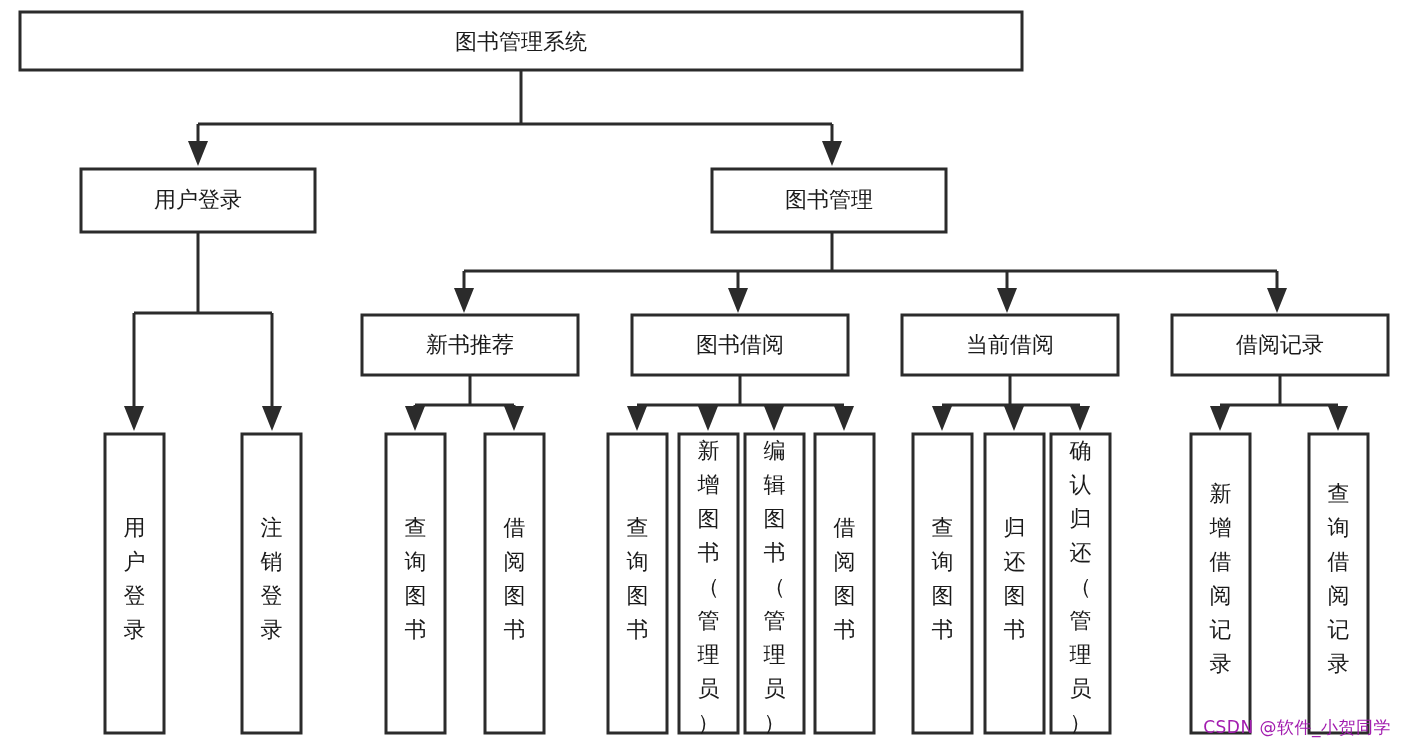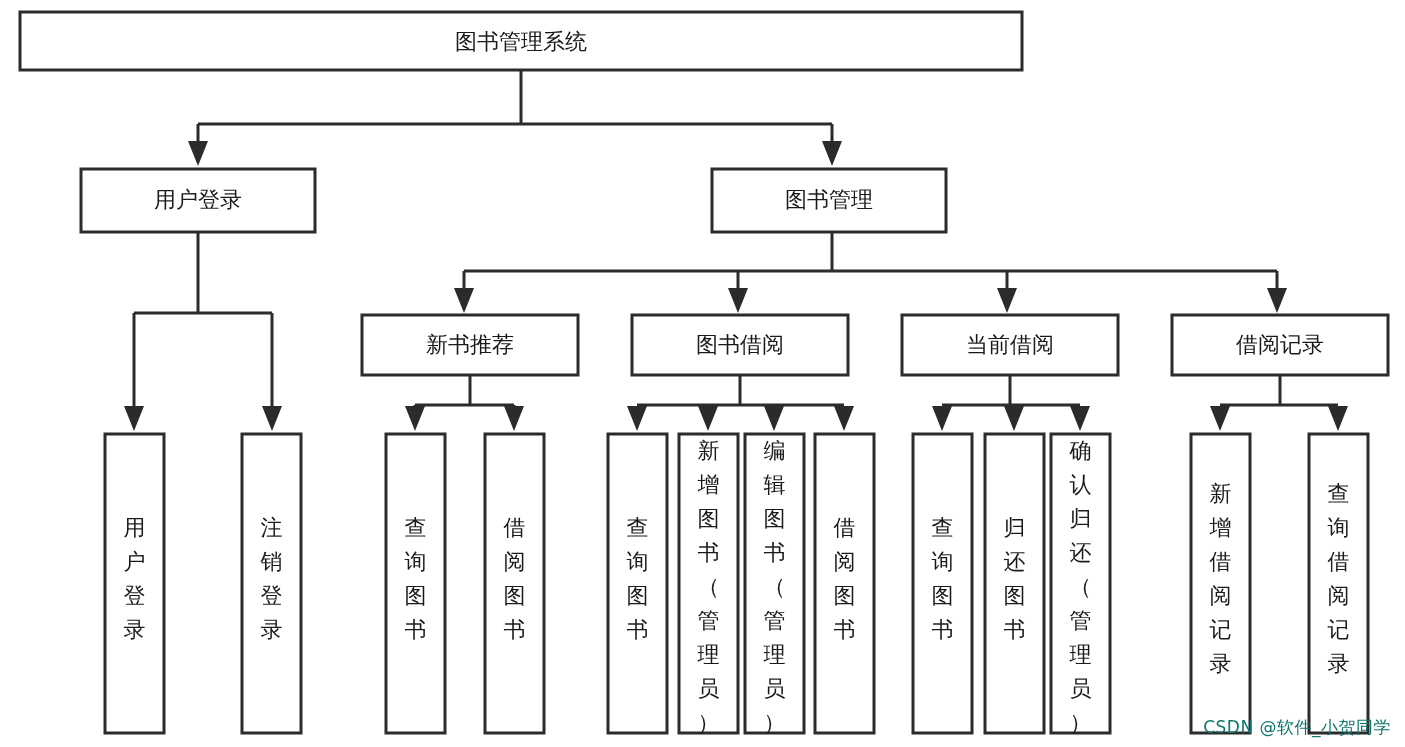--- a/index.html
+++ b/index.html
@@ -53,21 +53,21 @@
     font-size: 22px;
     fill: #1a1a1a;
     text-anchor: middle;
   }
   .watermark {
     position: absolute;
     right: 14px;
     bottom: 8px;
     font-family: "DejaVu Sans", "Liberation Sans", sans-serif;
     font-size: 17px;
-    color: #0f766e;
+    color: #a21caf;
     letter-spacing: 0.5px;
     white-space: nowrap;
     user-select: none;
   }
 </style>
 </head>
 <body>
 
 <div id="diagram-root">
 

